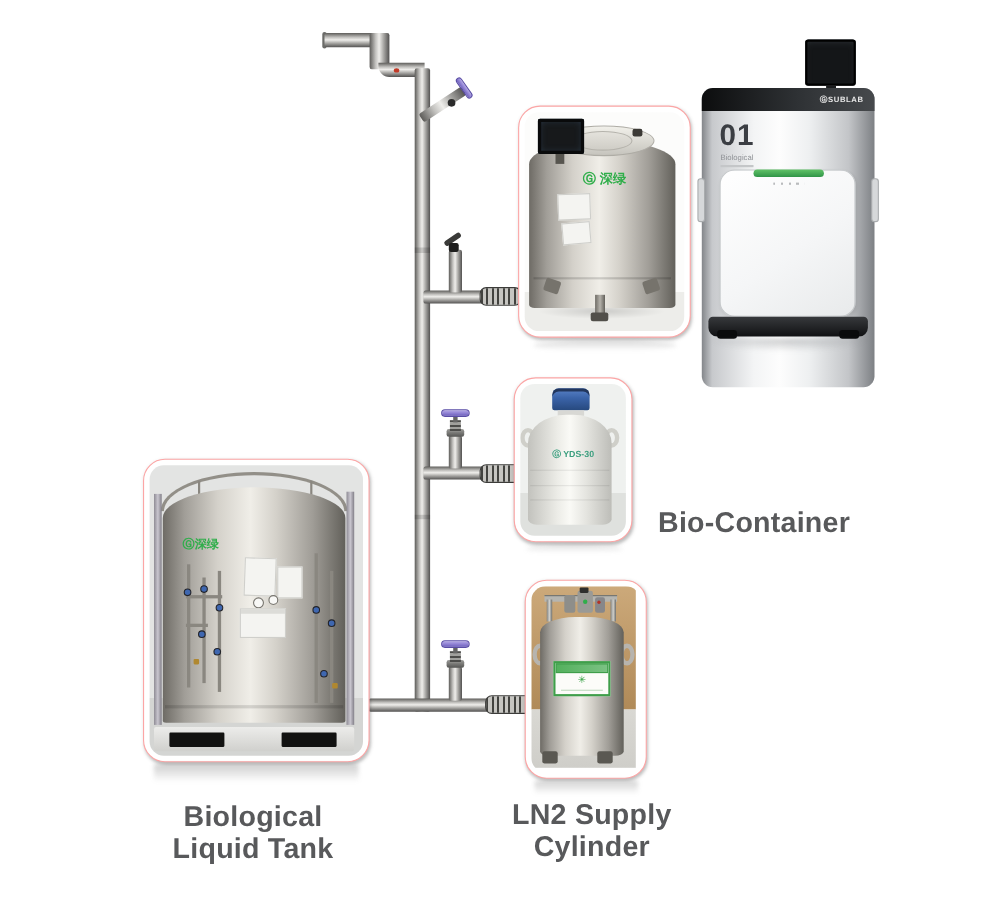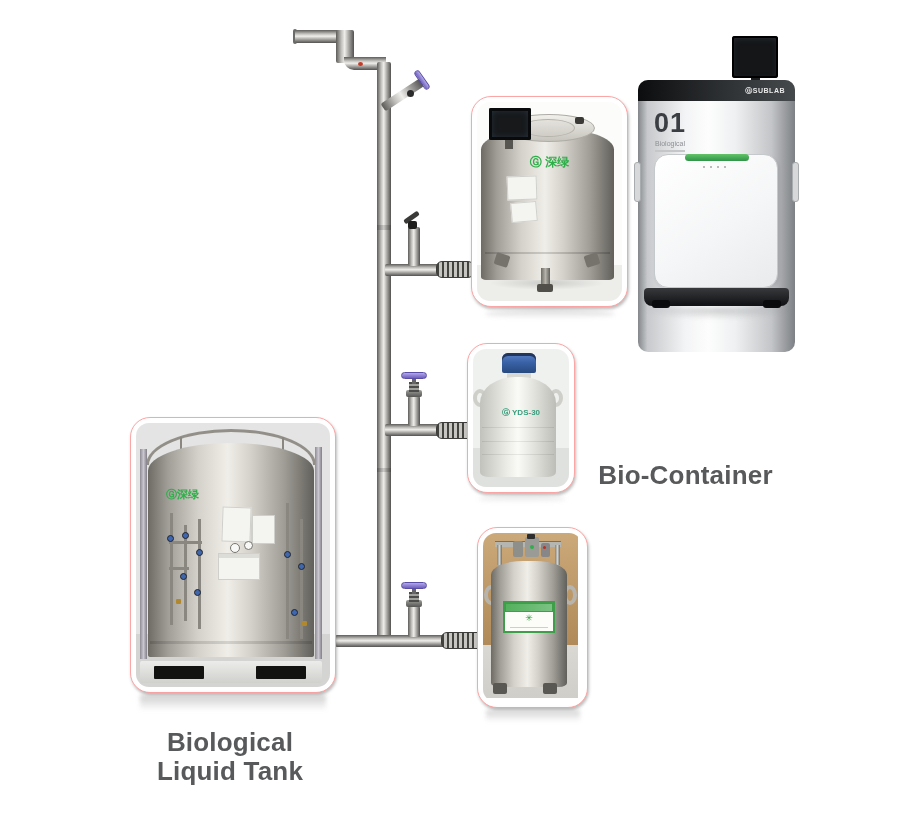--- a/index.html
+++ b/index.html
@@ -213,14 +213,16 @@
       </div>
       <div class="abs" style="left:10px;top:150px;width:14px;height:11px;background:#5a5852;border-radius:2px;"></div>
       <div class="abs" style="left:60px;top:150px;width:14px;height:11px;background:#5a5852;border-radius:2px;"></div>
     </div>
   </div>
   <div class="refl" style="left:486px;top:710px;width:94px;height:12px;background:linear-gradient(180deg,rgba(95,95,95,.28),transparent);"></div>
 
   <div class="lbl" style="left:598px;top:461px;width:175px;">Bio-Container</div>
   <div class="lbl" style="left:130px;top:728px;width:200px;">Biological
 Liquid Tank</div>
+  <div class="lbl" style="left:453px;top:726px;width:170px;">LN2 Supply
+Cylinder</div>
 
 </div>
 
 </body></html>

